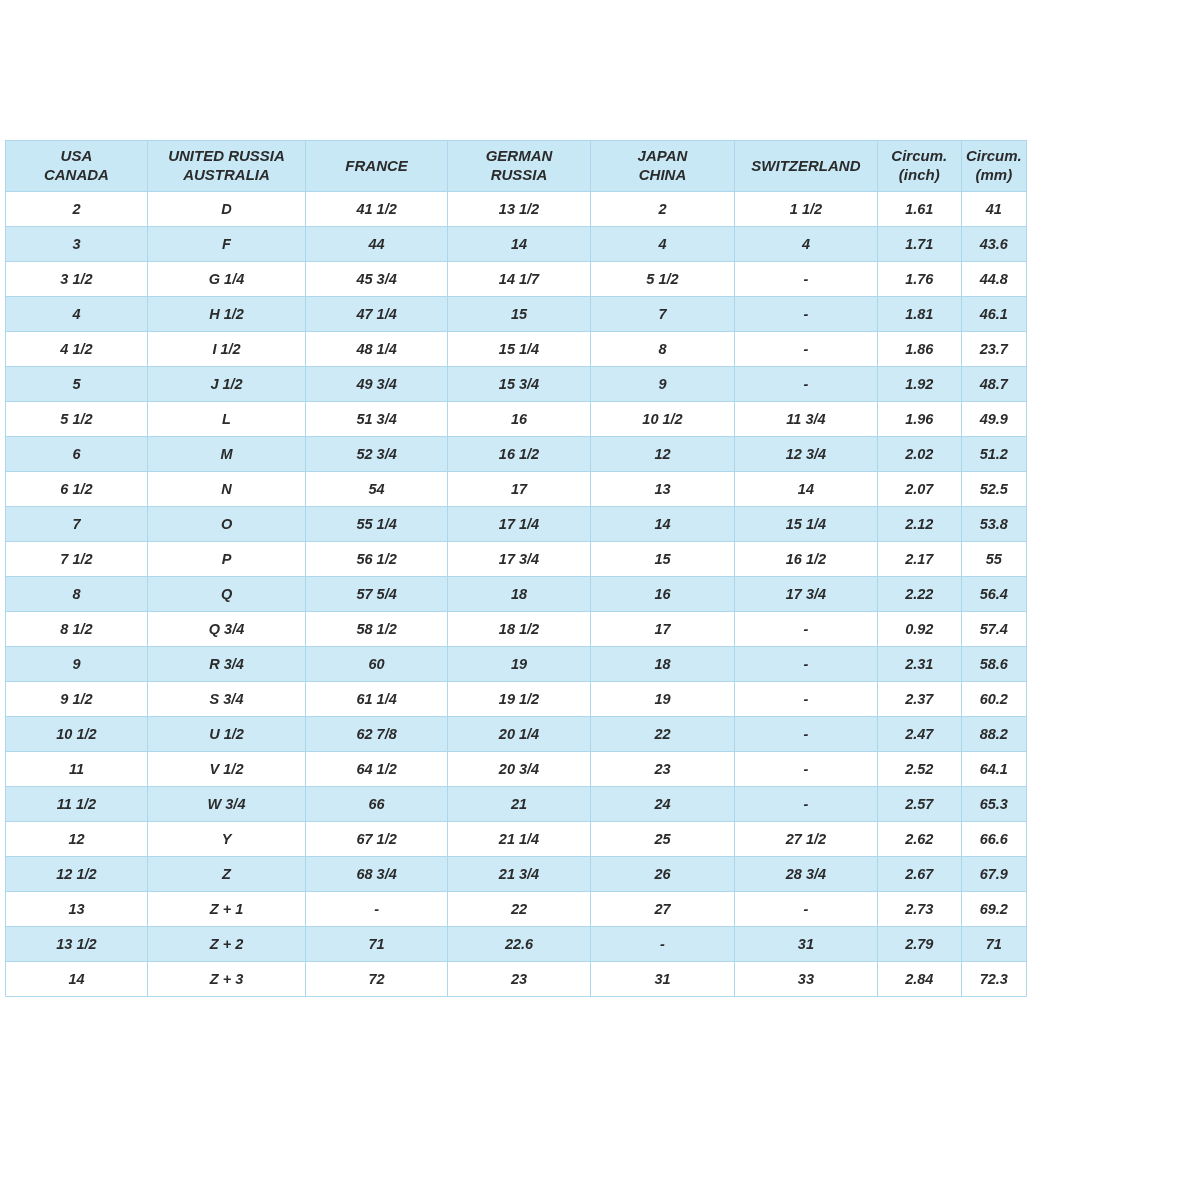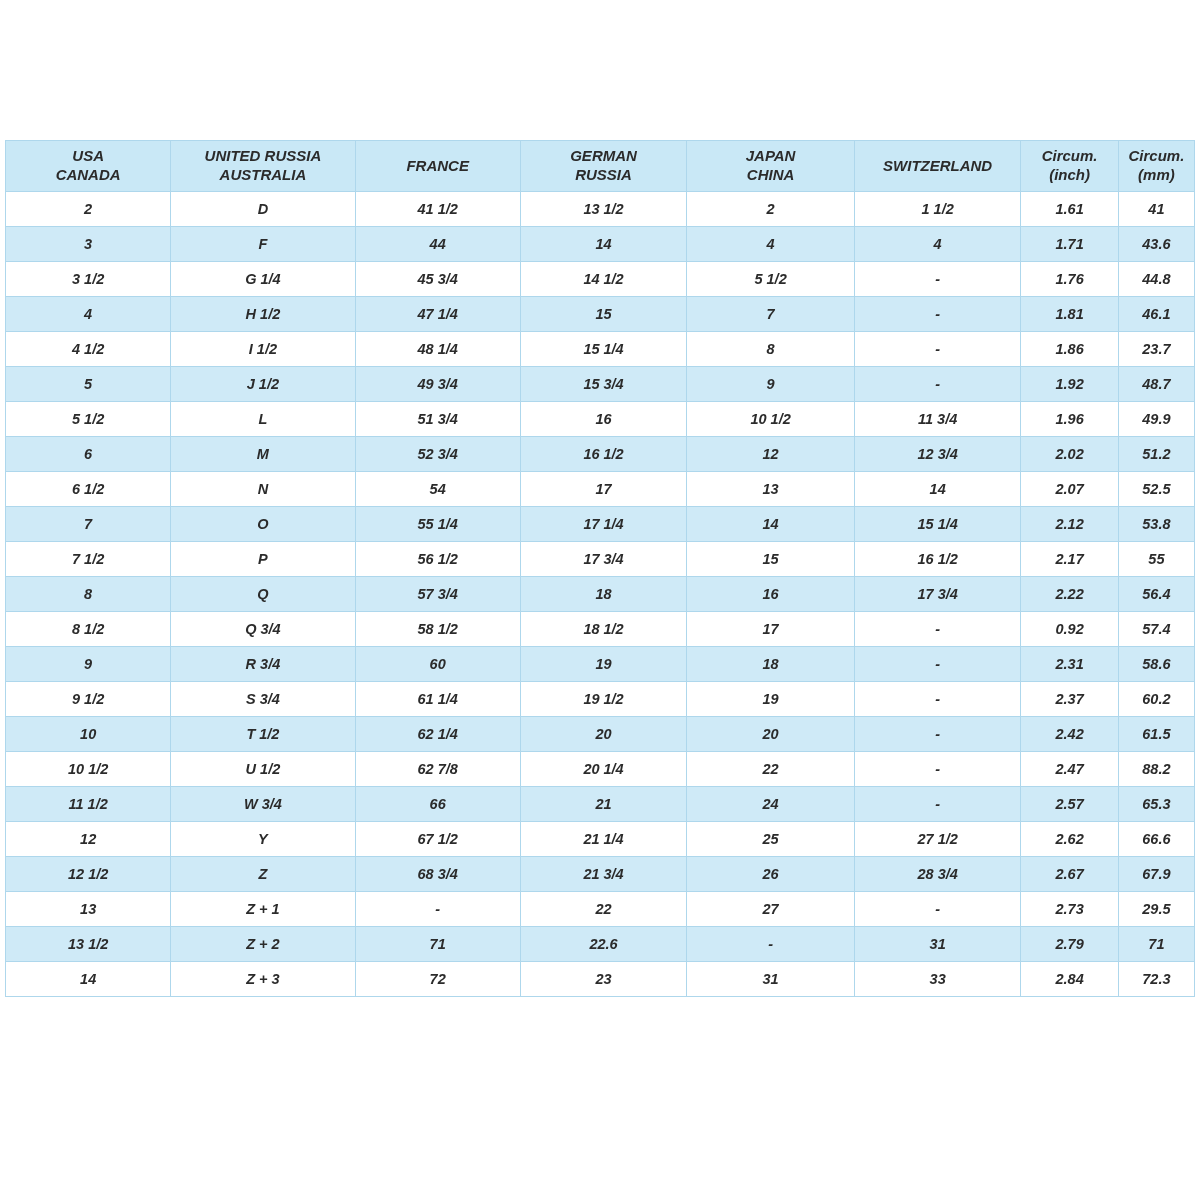--- a/index.html
+++ b/index.html
@@ -10,21 +10,21 @@
   body {
     width: 1200px;
     height: 1200px;
     font-family: "Liberation Sans", sans-serif;
     box-sizing: border-box;
   }
   .table-wrap {
     position: absolute;
     left: 5px;
     top: 140px;
-    width: 1190px;
+    width: 1022px;
   }
   table.ring-size-table {
     width: 100%;
     border-collapse: collapse;
     table-layout: fixed;
     border: 1px solid #8fc3df;
   }
   table.ring-size-table th,
   table.ring-size-table td {
     border: 1px solid #aed7ec;
@@ -112,21 +112,21 @@
           <td>14</td>
           <td>4</td>
           <td>4</td>
           <td>1.71</td>
           <td>43.6</td>
         </tr>
         <tr>
           <td>3 1/2</td>
           <td>G 1/4</td>
           <td>45 3/4</td>
-          <td>14 1/2</td>
+          <td>14 1/7</td>
           <td>5 1/2</td>
           <td>-</td>
           <td>1.76</td>
           <td>44.8</td>
         </tr>
         <tr>
           <td>4</td>
           <td>H 1/2</td>
           <td>47 1/4</td>
           <td>15</td>
@@ -201,21 +201,21 @@
           <td>56 1/2</td>
           <td>17 3/4</td>
           <td>15</td>
           <td>16 1/2</td>
           <td>2.17</td>
           <td>55</td>
         </tr>
         <tr>
           <td>8</td>
           <td>Q</td>
-          <td>57 3/4</td>
+          <td>57 5/4</td>
           <td>18</td>
           <td>16</td>
           <td>17 3/4</td>
           <td>2.22</td>
           <td>56.4</td>
         </tr>
         <tr>
           <td>8 1/2</td>
           <td>Q 3/4</td>
           <td>58 1/2</td>
@@ -239,38 +239,38 @@
           <td>9 1/2</td>
           <td>S 3/4</td>
           <td>61 1/4</td>
           <td>19 1/2</td>
           <td>19</td>
           <td>-</td>
           <td>2.37</td>
           <td>60.2</td>
         </tr>
         <tr>
-          <td>10</td>
-          <td>T 1/2</td>
-          <td>62 1/4</td>
-          <td>20</td>
-          <td>20</td>
-          <td>-</td>
-          <td>2.42</td>
-          <td>61.5</td>
-        </tr>
-        <tr>
           <td>10 1/2</td>
           <td>U 1/2</td>
           <td>62 7/8</td>
           <td>20 1/4</td>
           <td>22</td>
           <td>-</td>
           <td>2.47</td>
           <td>88.2</td>
+        </tr>
+        <tr>
+          <td>11</td>
+          <td>V 1/2</td>
+          <td>64 1/2</td>
+          <td>20 3/4</td>
+          <td>23</td>
+          <td>-</td>
+          <td>2.52</td>
+          <td>64.1</td>
         </tr>
         <tr>
           <td>11 1/2</td>
           <td>W 3/4</td>
           <td>66</td>
           <td>21</td>
           <td>24</td>
           <td>-</td>
           <td>2.57</td>
           <td>65.3</td>
@@ -296,21 +296,21 @@
           <td>67.9</td>
         </tr>
         <tr>
           <td>13</td>
           <td>Z + 1</td>
           <td>-</td>
           <td>22</td>
           <td>27</td>
           <td>-</td>
           <td>2.73</td>
-          <td>29.5</td>
+          <td>69.2</td>
         </tr>
         <tr>
           <td>13 1/2</td>
           <td>Z + 2</td>
           <td>71</td>
           <td>22.6</td>
           <td>-</td>
           <td>31</td>
           <td>2.79</td>
           <td>71</td>

